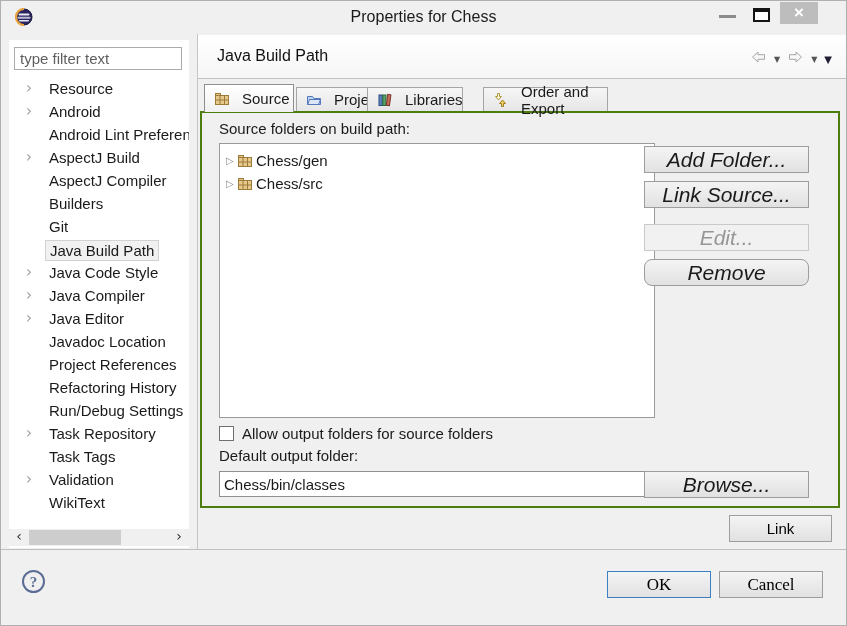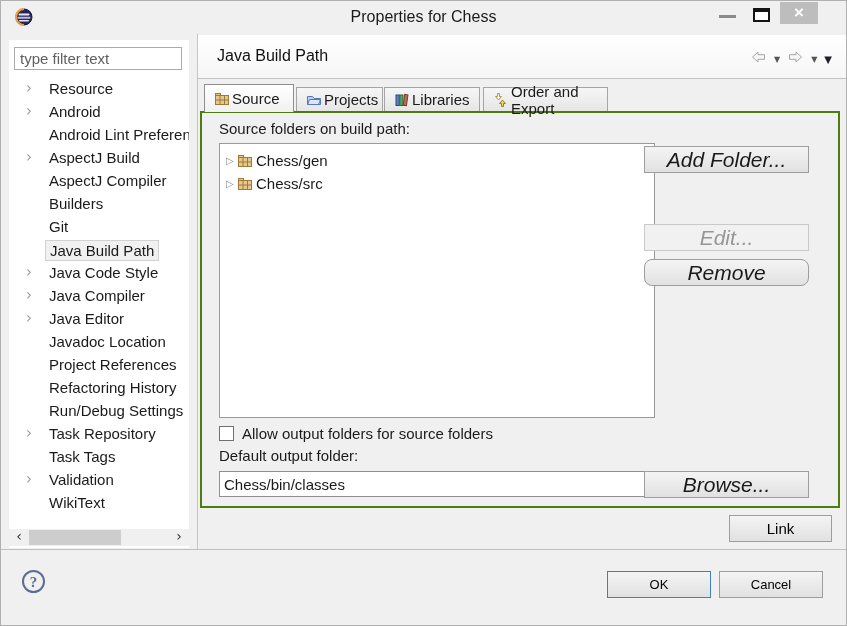--- a/index.html
+++ b/index.html
@@ -42,28 +42,28 @@
 
   
   .header { position:absolute; left:197px; top:34px; width:650px; height:44px;
             background:linear-gradient(180deg,#ffffff,#f6f6f6); border-bottom:1px solid #c2c2c2; }
   .htitle { position:absolute; left:19px; top:12px; font-size:16px; color:#111; }
   .nav { position:absolute; right:16px; top:14px; display:flex; align-items:center; gap:7px; }
   .navtri { font-family:"DejaVu Sans", sans-serif; font-size:8px; color:#555; }
   .navtri.menu { font-size:10px; color:#201c33; }
 
   
-  .tab { position:absolute; display:flex; align-items:center; gap:2px; padding:6px 9px;
+  .tab { position:absolute; display:flex; align-items:center; gap:12px; padding:6px 9px;
          font-size:15px; border:1px solid #a5a5a5; border-bottom:none;
          background:linear-gradient(180deg,#f6f6f6,#e6e6e6); z-index:3; }
   .tab .ticon { width:16px; height:16px; display:inline-block; }
   .tab.active { border-color:#8e8e8e; background:linear-gradient(180deg,#ffffff,#f1f1f1); }
   #tab-source   { left:203px; top:83px; width:90px;  height:28px; }
   #tab-projects { left:295px; top:86px; width:87px;  height:24px; }
-  #tab-libraries{ left:383px; top:86px; width:96px;  height:24px;text-align:center; }
+  #tab-libraries{ left:366px; top:86px; width:96px;  height:24px;text-align:center; }
   #tab-order    { left:482px; top:86px; width:125px; height:24px; }
 
   
   .panel { position:absolute; left:199px; top:110px; width:640px; height:397px;
            border:2px solid #4d7c0f; background:#f0f0f0; z-index:1; }
   .list-label { position:absolute; left:17px; top:7px; font-size:15px; }
   .srclist { position:absolute; left:17px; top:30px; width:436px; height:275px;
              background:#fff; border:1px solid #9a9a9a; padding-top:5px; }
   .lrow { position:relative; height:23px; line-height:23px; padding-left:36px; font-size:15px; }
   .lexp { position:absolute; left:6px; top:0; font-family:"DejaVu Sans", sans-serif;
@@ -90,21 +90,21 @@
            font-family:"Liberation Sans", sans-serif; font-size:15px; }
 
   
   .footsep { position:absolute; left:0; top:548px; width:100%; height:1px; background:#bfbfbf; }
   .footer { position:absolute; left:0; top:549px; width:100%; height:76px; background:#f0f0f0; }
   .help { position:absolute; left:21px; top:20px; width:23px; height:23px; border-radius:50%;
           border:2px solid #5b6d94; color:#5b6d94; text-align:center; line-height:20px;
           font-size:15px; font-weight:bold; font-family:"Liberation Serif", serif; }
   .okbtn, .cancelbtn { position:absolute; top:21px; width:104px; height:27px;
            background:linear-gradient(180deg,#f4f4f4,#e1e1e1);
-           font-family:Liberation Sans, sans-serif; font-size:13px; }
+           font-family:Liberation Serif, serif; font-size:17px; }
   .okbtn { left:606px; border:1px solid #3e7fc1; }
   .cancelbtn { left:718px; border:1px solid #9d9d9d; }
 </style>
 </head>
 <body>
 
 <div id="window">
 
   <div class="titlebar">
     <span class="app-icon">
@@ -238,20 +238,21 @@
             <rect x="1.5" y="2.5" width="5" height="3" fill="#e6c98a" stroke="#9c7a3a"></rect>
             <rect x="1.5" y="4.5" width="13" height="9" fill="#e6c98a" stroke="#9c7a3a"></rect>
             <path d="M6 4.5 V13.5 M10.5 4.5 V13.5 M1.5 9 H14.5" stroke="#9c7a3a" fill="none"></path>
           </svg>
         </span>
         <span>Chess/src</span>
       </div>
     </div>
 
     <button class="colbtn" id="btn-addfolder">Add Folder...</button>
+    <button class="colbtn" id="btn-linksource">Link Source...</button>
     <button class="colbtn" id="btn-edit" disabled="">Edit...</button>
     <button class="colbtn" id="btn-remove">Remove</button>
 
     <div class="chkrow">
       <span class="checkbox"></span>
       <span class="chklabel">Allow output folders for source folders</span>
     </div>
 
     <div class="outlabel">Default output folder:</div>
     <input class="outinput" type="text" value="Chess/bin/classes" style="">

